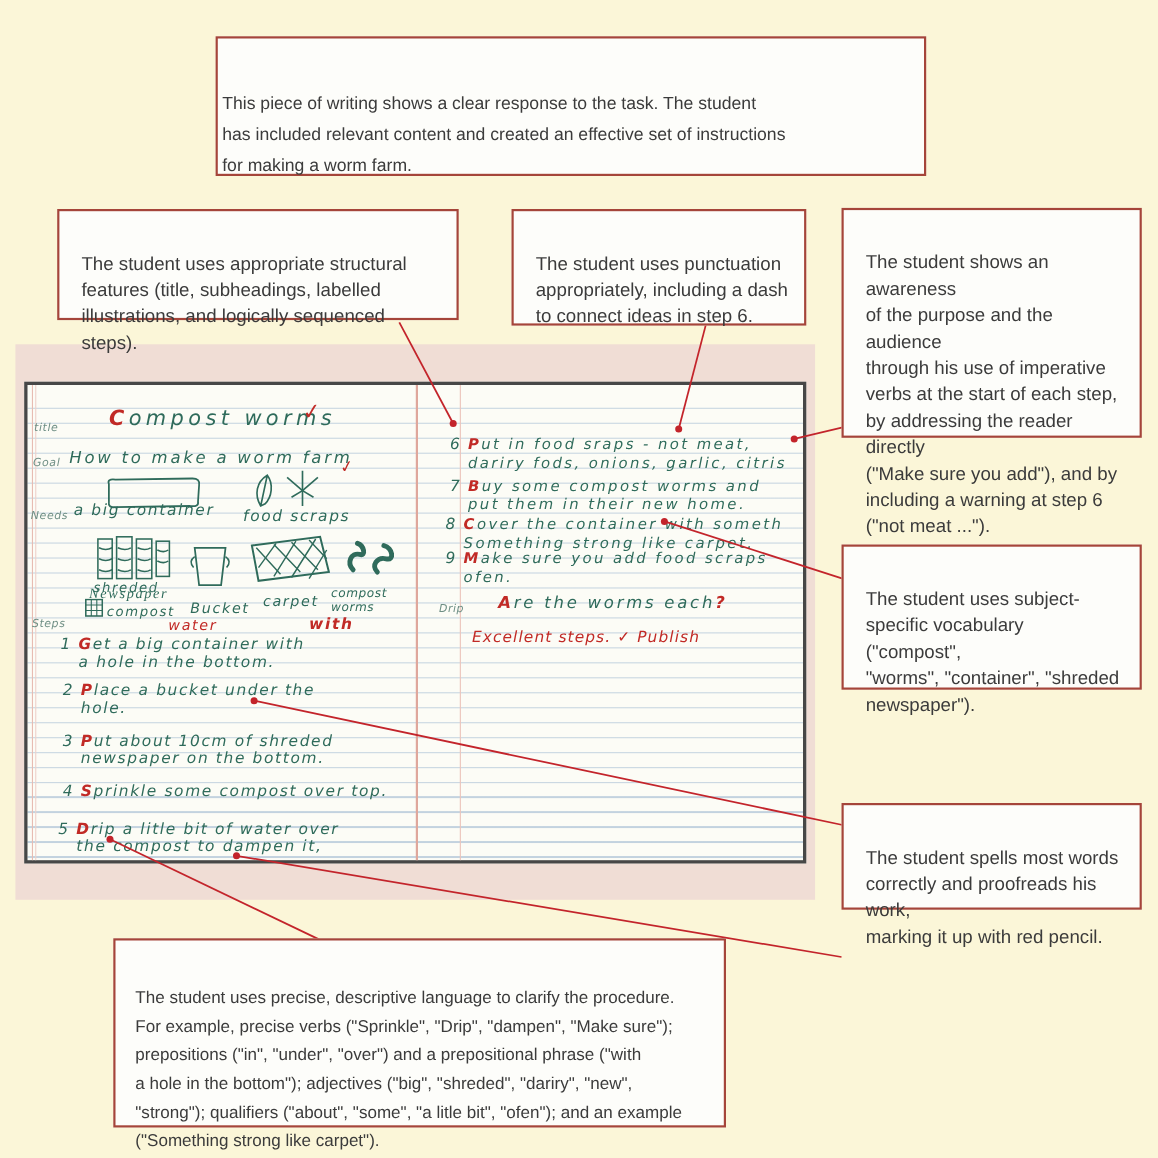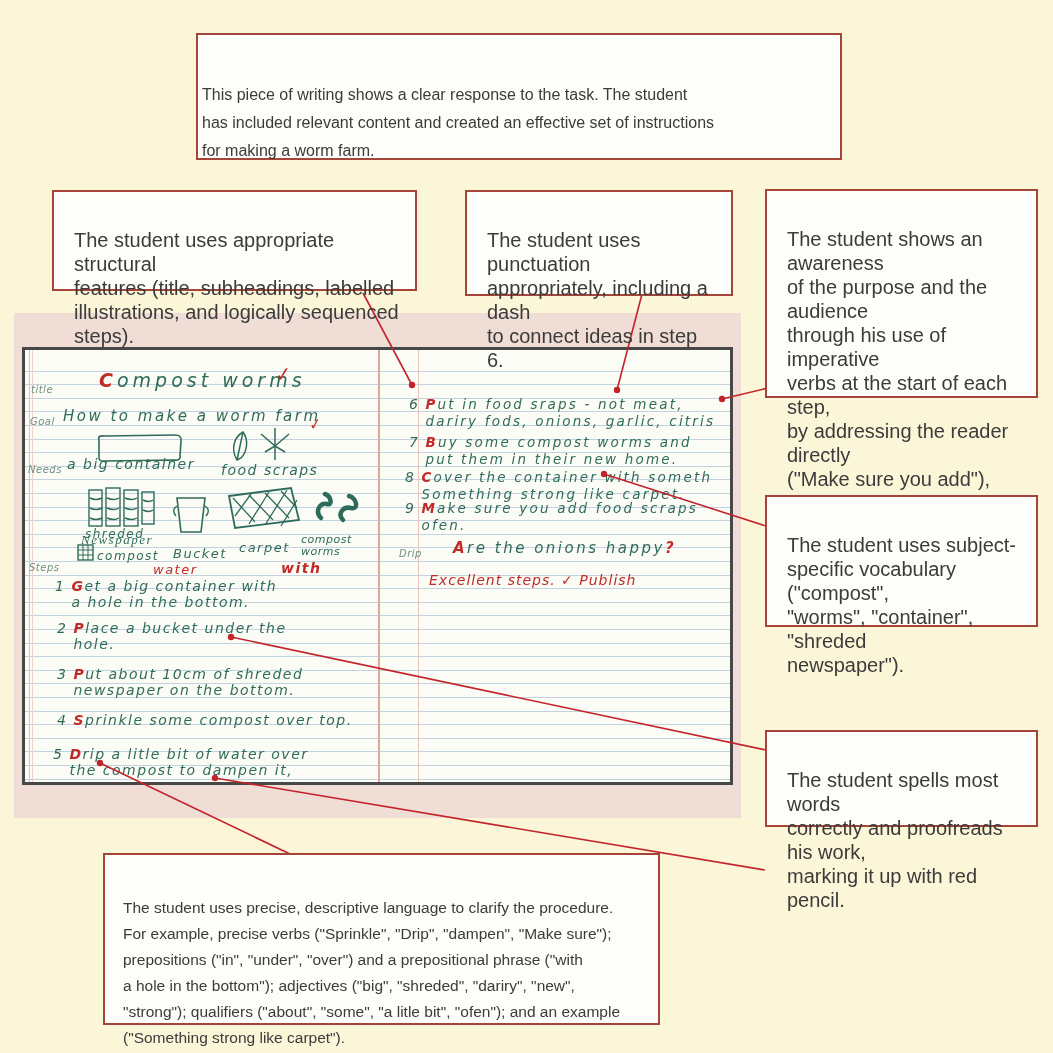--- a/index.html
+++ b/index.html
@@ -1,20 +1,20 @@
 <!DOCTYPE html>
 <html><head>
 <meta charset="utf-8">
 <style>
   html,body{margin:0;padding:0;background:#FBF6D8;}
   .page{position:relative;width:1053px;height:1053px;background:#FBF6D8;overflow:hidden;
         font-family:"Liberation Sans",sans-serif;}
   
   .box{position:absolute;background:#FDFDFA;border:2px solid #A5453A;box-sizing:border-box;
-       color:#3b3b3b;font-size:20px;line-height:24px;white-space:pre-line;z-index:4;}
+       color:#3b3b3b;font-size:17px;line-height:24px;white-space:pre-line;z-index:4;}
   .box .txt{display:block;padding:12px 14px 8px 20px;}
   #summary-box{left:196px;top:33px;width:646px;height:127px;font-size:16px;line-height:28px;}
   #summary-box .txt{padding:18px 20px 0 4px;}
   #structural-box{left:52px;top:190px;width:365px;height:101px;}
   #punctuation-box{left:465px;top:190px;width:268px;height:106px;}
   #audience-box{left:765px;top:189px;width:273px;height:209px;}
   #vocabulary-box{left:765px;top:495px;width:273px;height:132px;}
   #spelling-box{left:765px;top:730px;width:273px;height:97px;}
   #sentences-box{left:765px;top:853px;width:275px;height:122px;}
   #language-box{left:103px;top:853px;width:557px;height:172px;font-size:15.5px;line-height:26px;}
@@ -257,18 +257,18 @@
       <div class="step hw rstep" id="s6"><span class="num">6</span><span class="hw-text"><span class="lead">P</span><span>ut in food sraps - not meat,
 dariry fods, onions, garlic, citris</span></span></div>
       <div class="step hw rstep" id="s7"><span class="num">7</span><span class="hw-text"><span class="lead">B</span><span>uy some compost worms and
 put them in their new home.</span></span></div>
       <div class="step hw rstep" id="s8"><span class="num">8</span><span class="hw-text"><span class="lead">C</span><span>over the container with someth
 Something strong like carpet.</span></span></div>
       <div class="step hw rstep" id="s9"><span class="num">9</span><span class="hw-text"><span class="lead">M</span><span>ake sure you add food scraps
 ofen.</span></span></div>
 
       <span class="hw hw-margin" id="m-test">Drip</span>
-      <span class="hw" id="t-test"><span class="lead">A</span><span>re the onions happy</span><span class="lead">?</span></span>
+      <span class="hw" id="t-test"><span class="lead">A</span><span>re the worms each</span><span class="lead">?</span></span>
       <span class="hw hw-red" id="t-teacher">Excellent steps.   ✓ Publish</span>
     </div>
   </div>
 
 </div>
 
 </body></html>

